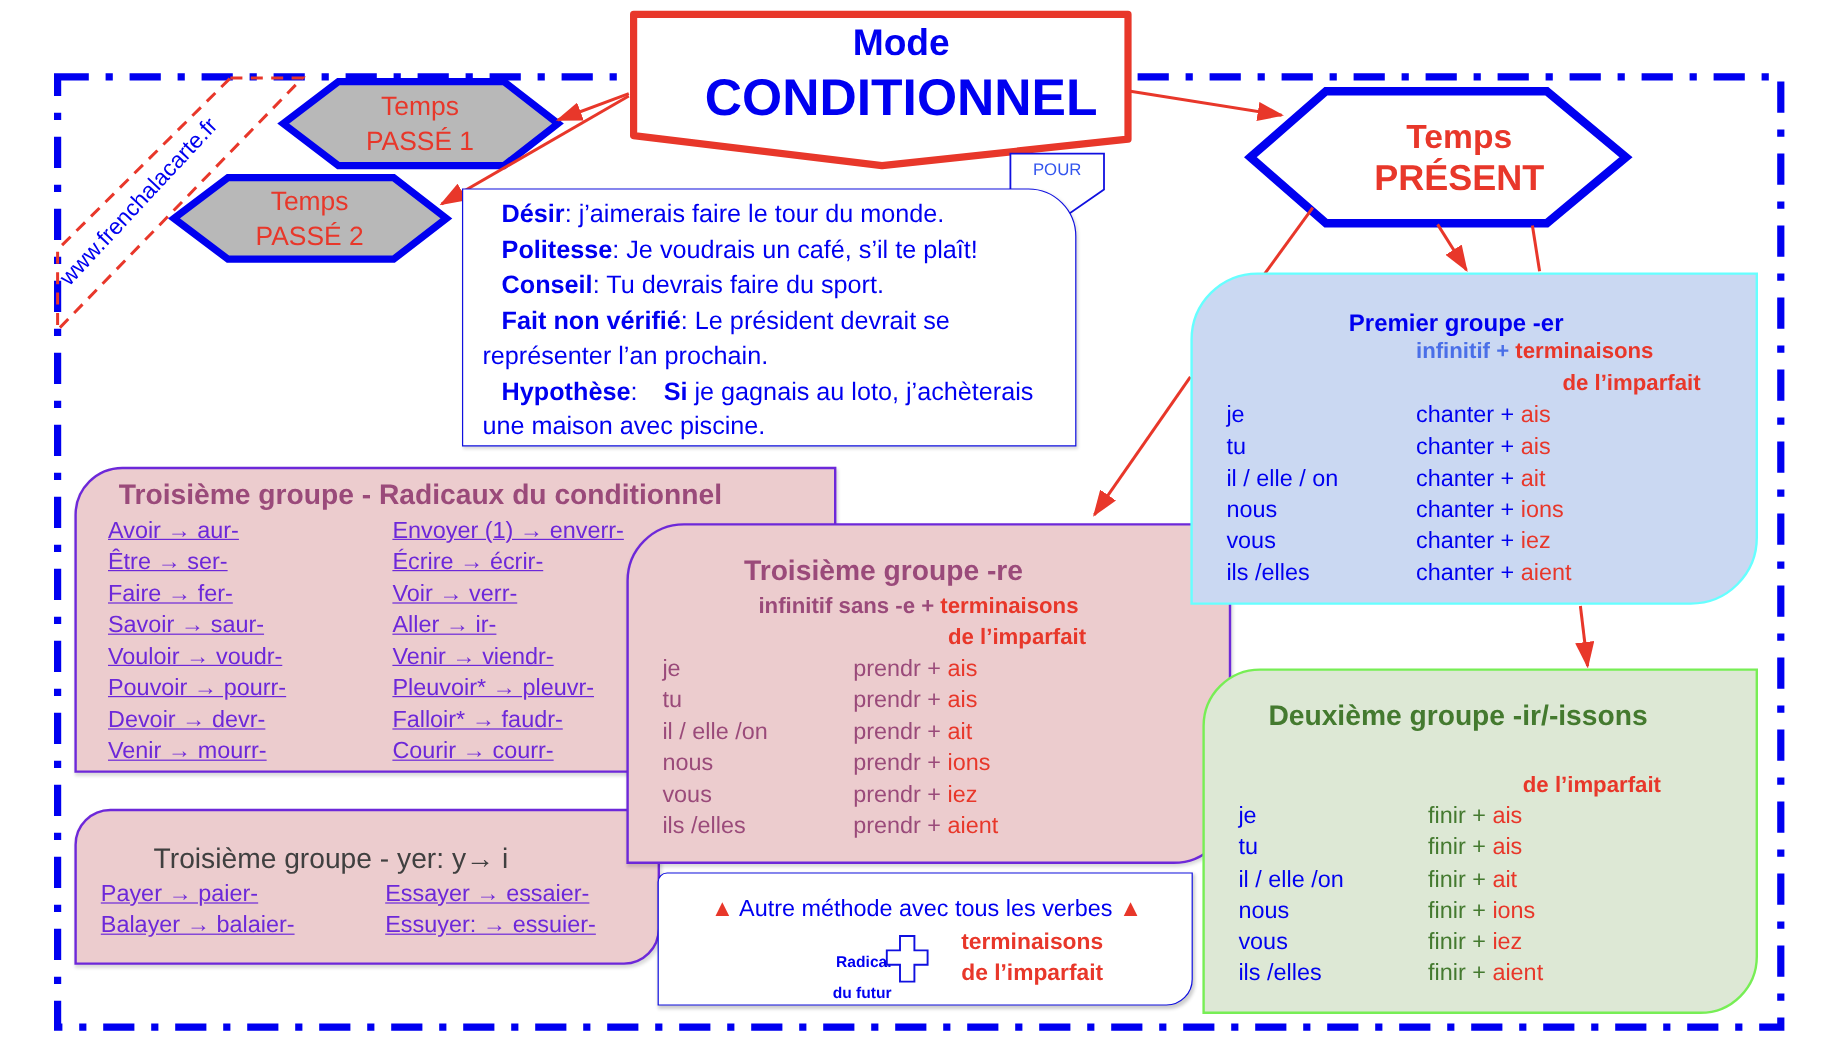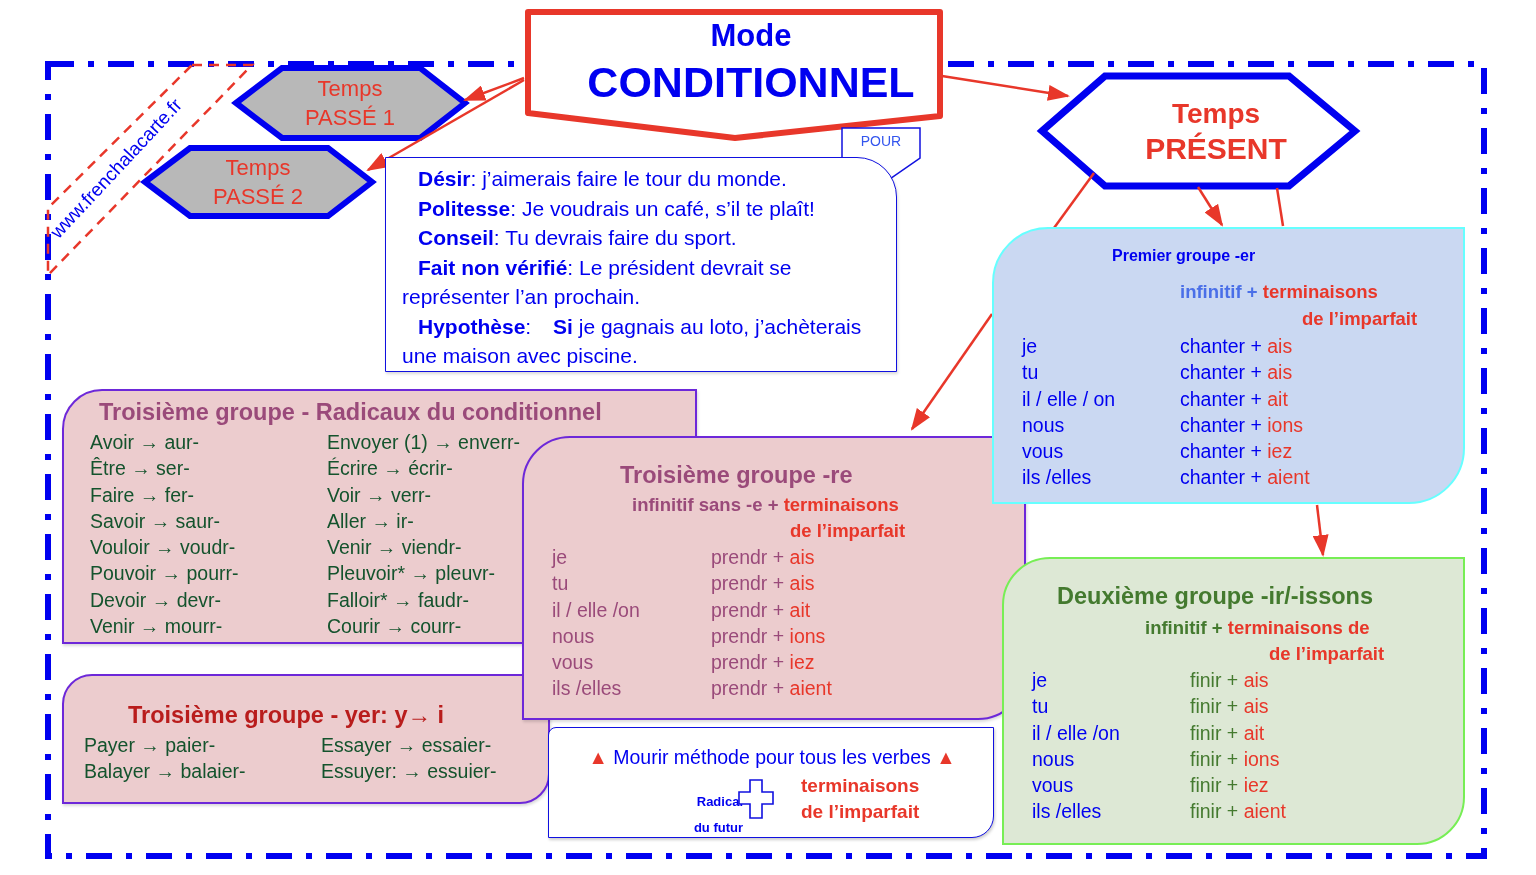--- a/index.html
+++ b/index.html
@@ -15,35 +15,35 @@
   
   .box { position:absolute; box-sizing:border-box; }
   .pour-box { left:385px; top:157px; width:512px; height:215px; border:1.5px solid #1010e0;
               border-top-right-radius:40px; background:#fff; box-shadow:1px 2px 3px rgba(0,0,0,0.15);}
   .pour-text { position:absolute; left:16px; top:6px; font-size:21px; line-height:29.5px; color:#0000f0; }
   .pour-text div { white-space:nowrap; }
 
   .pink { background:#ecccce; border:2px solid #6d28d9; box-shadow:1px 2px 3px rgba(0,0,0,0.15); color:#9a4a7a; }
   .radicaux { left:62px; top:389px; width:635px; height:255px; border-top-left-radius:40px; }
   .radicaux h3 { margin:0; position:absolute; left:35px; top:8px; font-size:23.5px; font-weight:bold; color:#9a4a7a; }
-  .rad-col { position:absolute; top:38px; font-size:19.5px; line-height:26.3px; color:#14532d; }
+  .rad-col { position:absolute; top:38px; font-size:19.5px; line-height:26.3px; color:#6d28d9;text-decoration:underline; }
 
   .re-box { left:522px; top:436px; width:504px; height:284px; border-top-left-radius:48px; border-bottom-right-radius:48px; }
   .re-box h3 { margin:0; position:absolute; left:96px; top:24px; font-size:23.5px; font-weight:bold; color:#9a4a7a; }
   .sub { position:absolute; font-size:18.5px; font-weight:bold; line-height:26px; }
 
   .yer { left:62px; top:674px; width:488px; height:130px; border-top-left-radius:30px; border-bottom-right-radius:30px; }
-  .yer h3 { margin:0; position:absolute; left:64px; top:26px; font-size:23.5px; font-weight:bold; color:#b91c1c; }
+  .yer h3 { margin:0; position:absolute; left:64px; top:26px; font-size:23.5px; font-weight:normal; color:#404040; }
 
   .autre { left:548px; top:727px; width:446px; height:111px; border:1.5px solid #1010e0; background:#fff;
            border-bottom-right-radius:22px; border-top-left-radius:8px; box-shadow:1px 2px 3px rgba(0,0,0,0.2); }
 
   .premier { left:992px; top:227px; width:473px; height:277px; background:#cad8f2; border:2.5px solid #66ffff;
              border-top-left-radius:56px; border-bottom-right-radius:56px; }
-  .premier h3 { margin:0; position:absolute; left:118px; top:18px; font-size:16px; font-weight:bold; color:#0000f0;text-align:center; }
+  .premier h3 { margin:12px; position:absolute; left:118px; top:18px; font-size:20px; font-weight:bold; color:#0000f0;text-align:center; }
 
   .deux { left:1002px; top:557px; width:463px; height:288px; background:#dde8d5; border:2.5px solid #77ee55;
           border-top-left-radius:48px; border-bottom-right-radius:48px; }
   .deux h3 { margin:0; position:absolute; left:53px; top:24px; font-size:23.5px; font-weight:bold; color:#447a2f; }
 
   .conj { position:absolute; font-size:19.5px; line-height:26.3px; }
   .conj div { white-space:nowrap; }
 </style>
 </head>
 <body>
@@ -169,21 +169,21 @@
     <div><span>prendr + </span><span class="red">ait</span></div>
     <div><span>prendr + </span><span class="red">ions</span></div>
     <div><span>prendr + </span><span class="red">iez</span></div>
     <div><span>prendr + </span><span class="red">aient</span></div>
   </div>
 </div>
 
 <div class="box autre">
   <div class="txt" style="left:0; width:446px; text-align:center; top:18px; font-size:19.5px; color:#0000f0;">
     <span class="red">▲</span>
-    <span>Mourir méthode pour tous les verbes</span>
+    <span>Autre méthode avec tous les verbes</span>
     <span class="red">▲</span>
   </div>
   <div class="txt blue b" style="left:60px; width:118px; text-align:right; top:61px; font-size:13px; line-height:26px;">
     <div>Radical</div>
       <div>du futur</div>
   </div>
   <svg class="abs" style="left:188px; top:50px;" width="38" height="42">
     <path d="M13,2 h12 v12 h11 v12 h-11 v14 h-12 v-14 h-11 v-12 h11 z" fill="#fff" stroke="#1010e0" stroke-width="1.6"></path>
   </svg>
   <div class="txt red b" style="left:236px; top:45px; font-size:19px; line-height:26px;">
@@ -209,21 +209,20 @@
     <div><span>chanter + </span><span class="red">ais</span></div>
     <div><span>chanter + </span><span class="red">ait</span></div>
     <div><span>chanter + </span><span class="red">ions</span></div>
     <div><span>chanter + </span><span class="red">iez</span></div>
     <div><span>chanter + </span><span class="red">aient</span></div>
   </div>
 </div>
 
 <div class="box deux">
   <h3>Deuxième groupe -ir/-issons</h3>
-  <div class="sub" style="left:141px; top:56px;"><span style="color:#447a2f">infinitif + </span><span class="red">terminaisons de</span></div>
   <div class="sub red" style="left:265px; top:82px;">de l’imparfait</div>
   <div class="conj" style="left:28px; top:108px; color:#0000f0;">
     <div>je</div>
       <div>tu</div>
       <div>il / elle /on</div>
     <div>nous</div>
       <div>vous</div>
       <div>ils /elles</div>
   </div>
   <div class="conj" style="left:186px; top:108px; color:#447a2f;">

